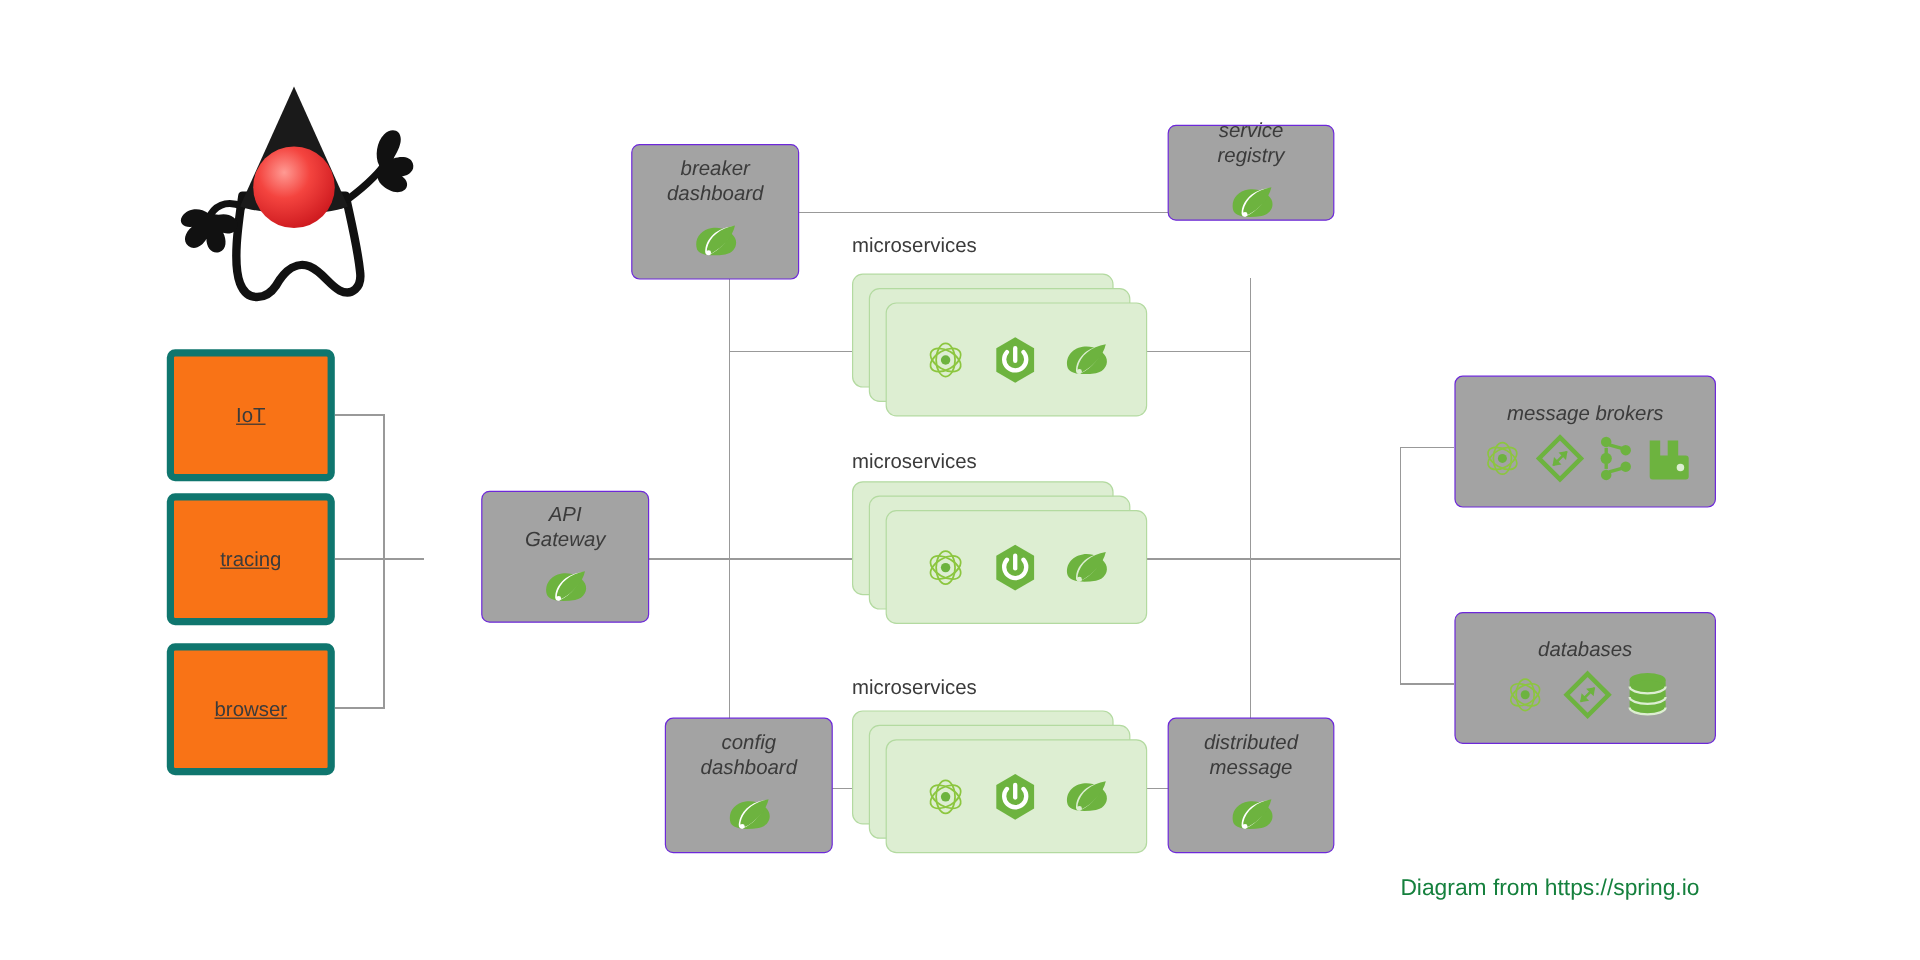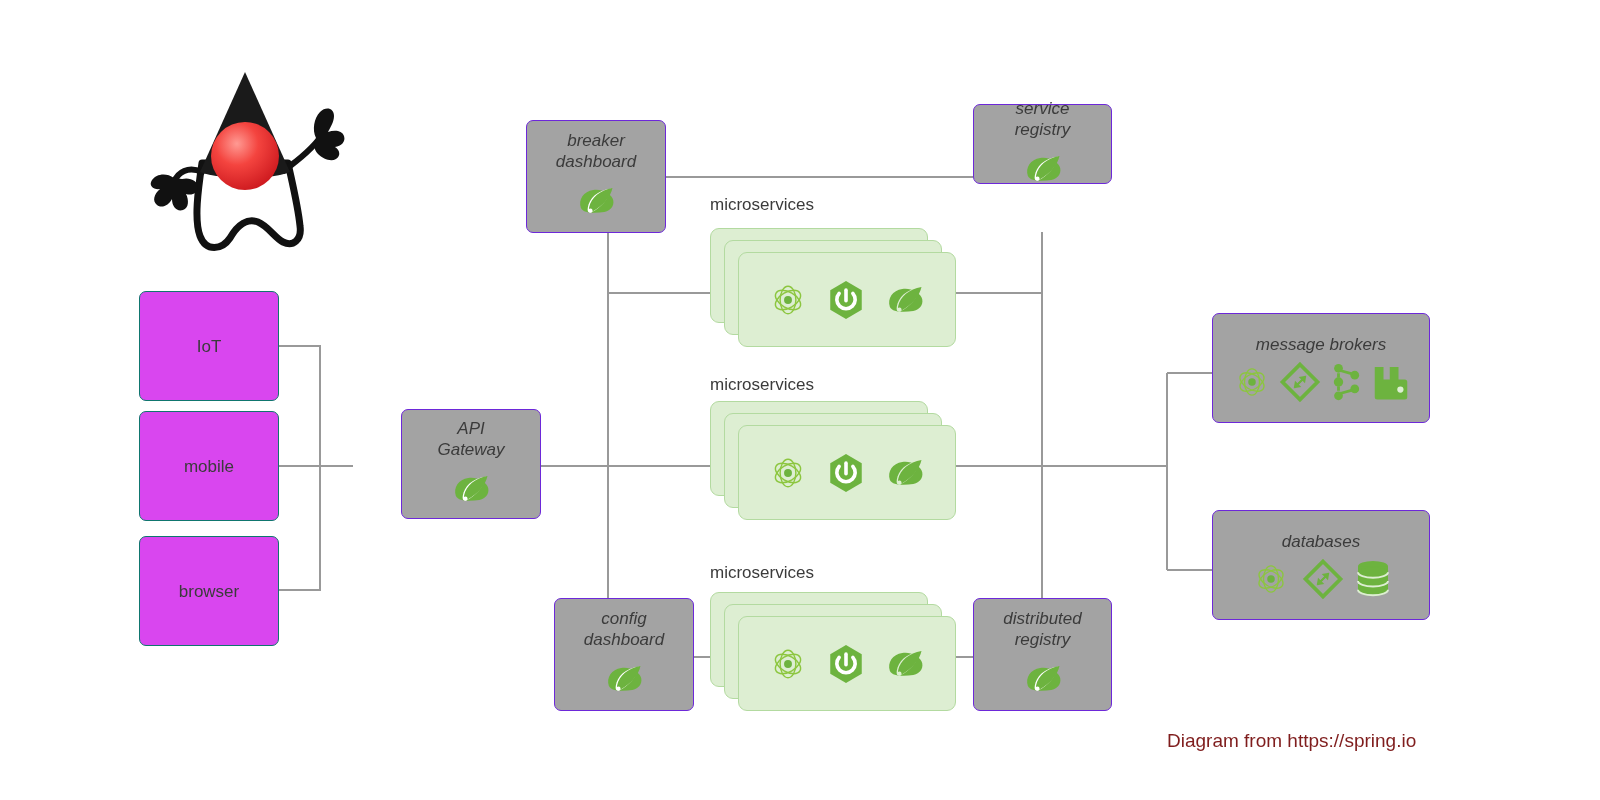--- a/index.html
+++ b/index.html
@@ -30,22 +30,23 @@
   .node {
     position: absolute;
     box-sizing: border-box;
     border-radius: 7px;
     display: flex;
     flex-direction: column;
     align-items: center;
     justify-content: center;
   }
   .node.gray {
-    background: #d946ef;
-    border: 1px solid #0f766e;
+    background: #f97316;
+    border: 6px solid #0f766e;
+    text-decoration: underline;
   }
   .node.green {
     background: #a3a3a3;
     border: 1px solid #6d28d9;
     font-style: italic;
   }
   .node-label {
     font-size: 17px;
     line-height: 21px;
     text-align: center;
@@ -77,21 +78,21 @@
   }
   .stack-card.front {
     display: flex;
     align-items: center;
     justify-content: center;
     gap: 16px;
   }
   .footer-note {
     position: absolute;
     font-size: 19px;
-    color: #7f1d1d;
+    color: #15803d;
     white-space: nowrap;
   }
   .duke {
     position: absolute;
   }
   svg { display: block; overflow: visible; }
 </style>
 </head>
 <body>
 
@@ -158,21 +159,21 @@
       <path d="M115 12 L160 112 C140 120 92 120 70 112 Z" fill="#1a1a1a"></path>
 
       <circle cx="115" cy="96" r="34" fill="url(#noseGrad)"></circle>
     </svg>
   </div>
 
   <div class="node gray" style="left:139px; top:291px; width:140px; height:110px;">
     <div class="node-label">IoT</div>
   </div>
   <div class="node gray" style="left:139px; top:411px; width:140px; height:110px;">
-    <div class="node-label">mobile</div>
+    <div class="node-label">tracing</div>
   </div>
   <div class="node gray" style="left:139px; top:536px; width:140px; height:110px;">
     <div class="node-label">browser</div>
   </div>
 
   <div class="node green" style="left:353px; top:409px; width:140px; height:110px;margin-left:48px;">
     <div class="node-label">API
 Gateway</div>
     <div class="node-icons">
       <span>
@@ -238,21 +239,21 @@
           <path d="M56 13 C38 16 25 27 22 41 C21 47 25 49 29 46
                    C41 39 53 27 56 13 Z" fill="#6db33f"></path>
           <circle cx="24" cy="46" r="3" fill="#ffffff"></circle>
         </svg>
       </span>
     </div>
   </div>
 
   <div class="node green" style="left:973px; top:598px; width:139px; height:113px;">
     <div class="node-label">distributed
-registry</div>
+message</div>
     <div class="node-icons">
       <span>
         <svg width="44" height="44" viewBox="0 0 64 64">
           <path d="M10 42 C6 30 14 18 28 16 C40 14 52 20 56 28
                    C60 36 55 46 44 48 C30 50 14 50 10 42 Z" fill="#6db33f"></path>
           <path d="M54 14 C34 16 22 28 20 42 C19 48 22 50 26 48
                    C38 42 50 30 54 14 Z" fill="#ffffff"></path>
           <path d="M56 13 C38 16 25 27 22 41 C21 47 25 49 29 46
                    C41 39 53 27 56 13 Z" fill="#6db33f"></path>
           <circle cx="24" cy="46" r="3" fill="#ffffff"></circle>

